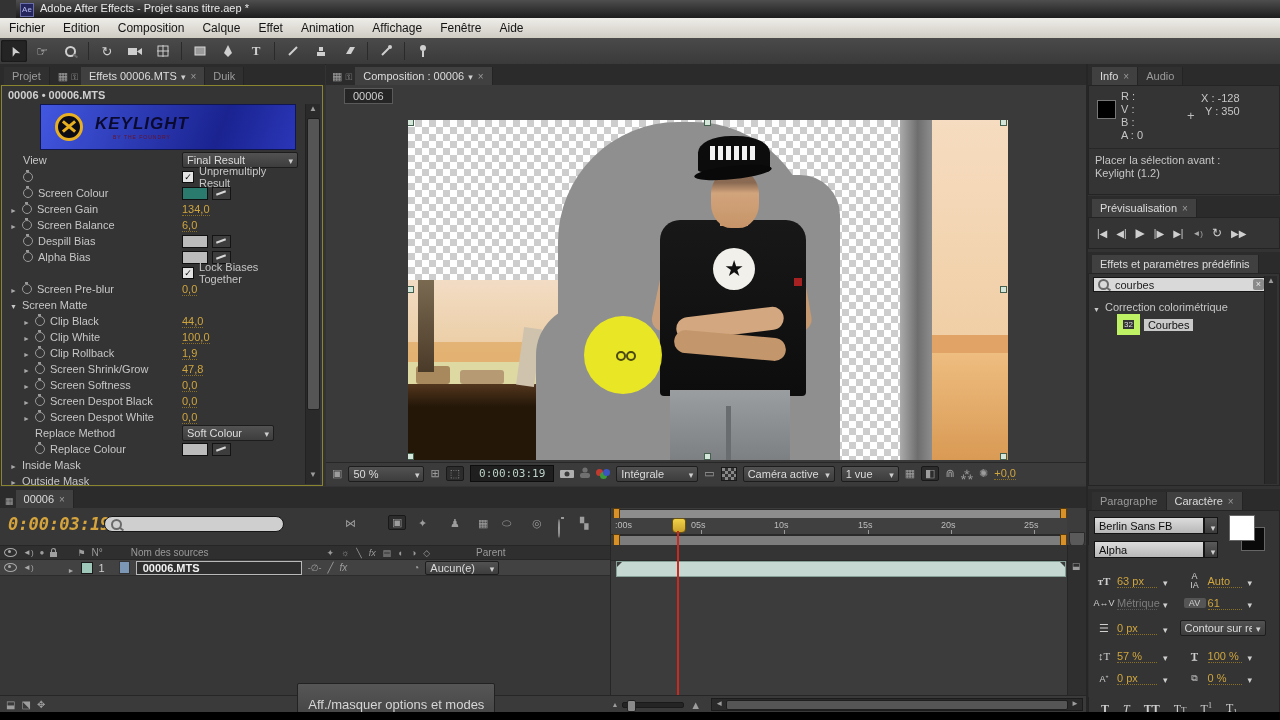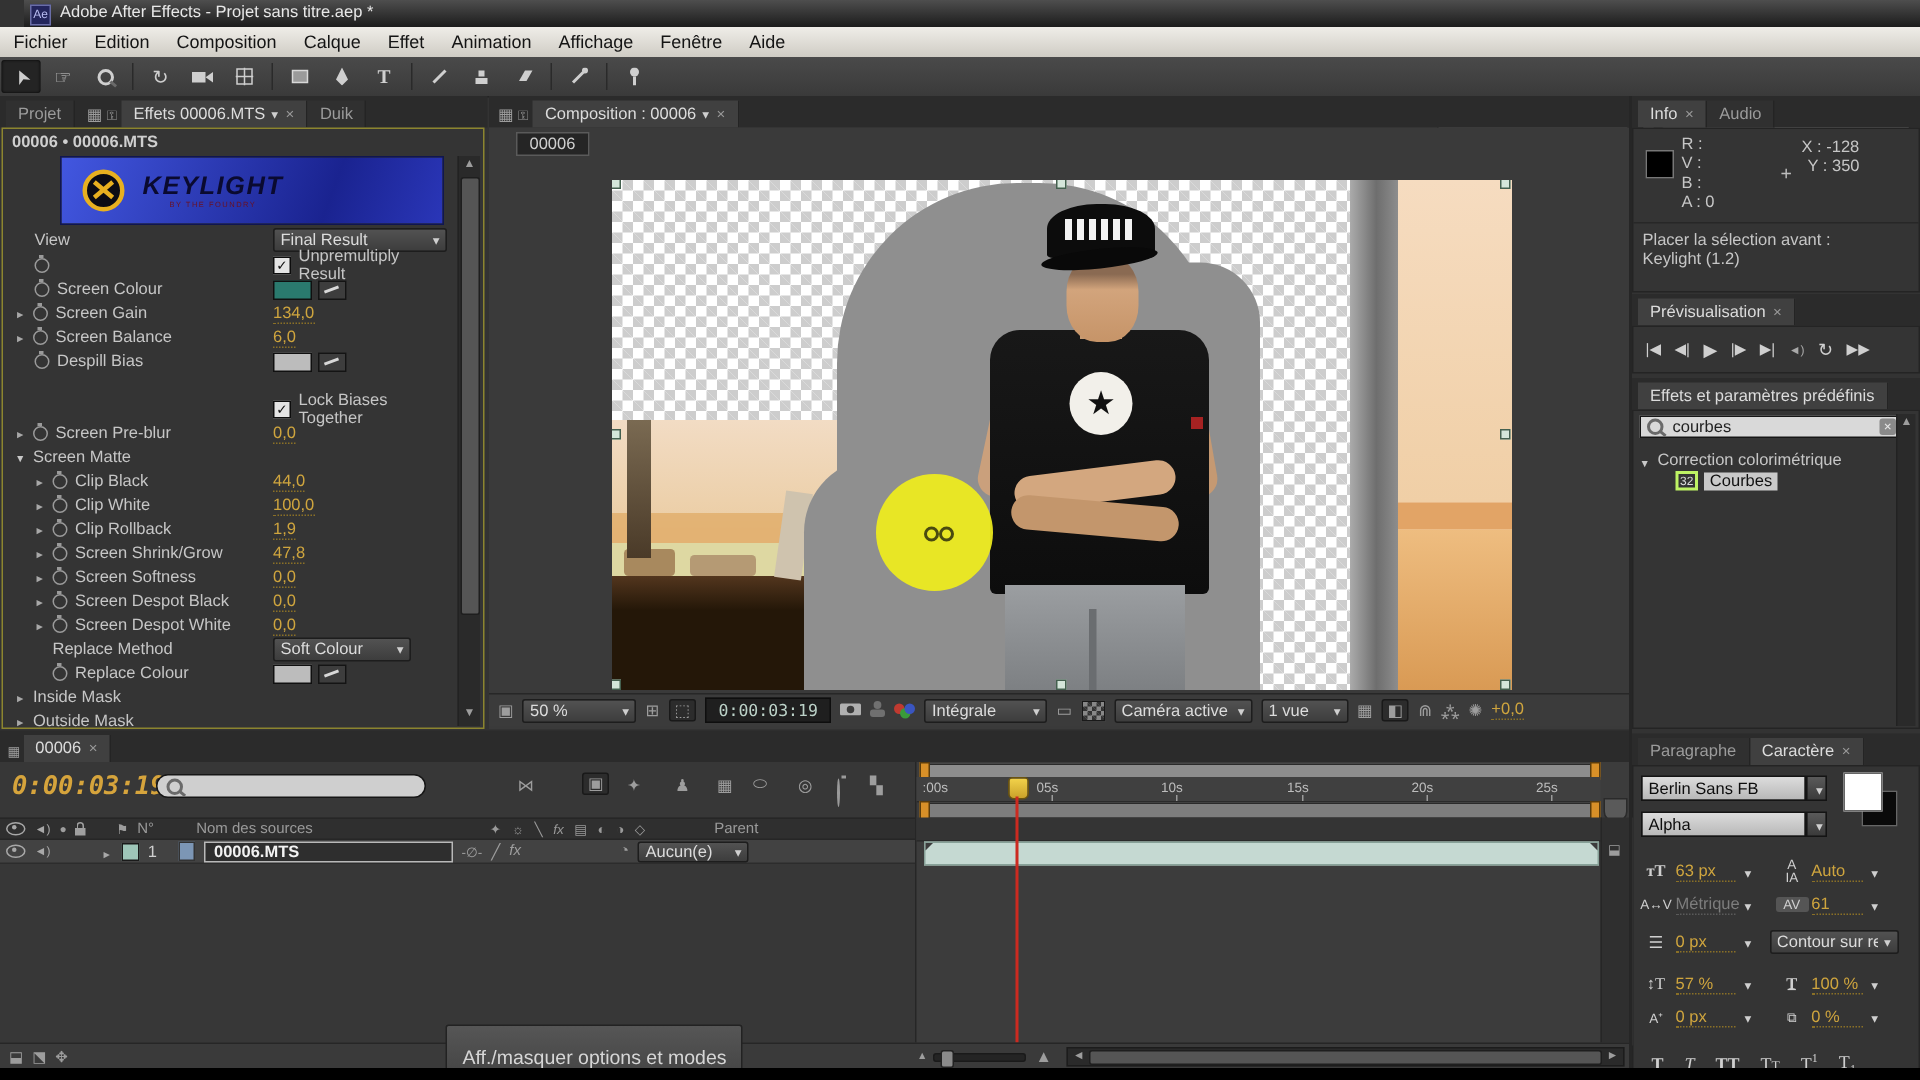--- a/index.html
+++ b/index.html
@@ -229,20 +229,29 @@
   </div>
   <div class="prow" style="top:147px">
     <span class="sp1"></span>
       <span class="sw"></span>
       <span class="plbl">Despill Bias</span>
     <span class="pval flex" style="gap:4px">
         <span class="swatch" style="background:#bcbcbc"></span>
         <span class="dropper"></span>
       </span>
   </div>
+  <div class="prow" style="top:163px">
+    <span class="sp1"></span>
+      <span class="sw"></span>
+      <span class="plbl">Alpha Bias</span>
+    <span class="pval flex" style="gap:4px">
+        <span class="swatch" style="background:#bcbcbc"></span>
+        <span class="dropper"></span>
+      </span>
+  </div>
   <div class="prow" style="top:179px">
     <span class="pval flex" style="gap:5px">
         <span class="cb"></span>
         <span>Lock Biases Together</span>
       </span>
   </div>
   <div class="prow" style="top:195px">
     <span class="tri-r"></span>
       <span class="sw"></span>
       <span class="plbl">Screen Pre-blur</span>
@@ -496,21 +505,21 @@
   <div class="abs flex" style="left:4px;top:3px;width:176px;height:15px;background:#d9d9d9;border:1px solid #161616;padding:0 4px;box-sizing:border-box">
     <span class="mag"></span>
     <span style="font-size:11px;color:#222;margin-left:6px;flex:1">courbes</span>
     <span style="width:11px;height:11px;background:#8a8a8a;color:#e8e8e8;font-size:9px;line-height:11px;text-align:center;border-radius:2px">×</span>
   </div>
   <div class="abs flex" style="left:4px;top:24px;gap:5px">
     <span class="tri-d"></span>
     <span class="txt">Correction colorimétrique</span>
   </div>
   <div class="abs flex" style="left:28px;top:40px;gap:4px">
-    <span style="font-size:8px;color:#dcdcdc;border:2px solid #bef264;padding:0 1px">32</span>
+    <span style="font-size:8px;color:#dcdcdc;border:6px solid #bef264;padding:0 1px">32</span>
     <span style="font-size:11px;color:#111;background:#c9c9c9;padding:0 4px">Courbes</span>
   </div>
   <div class="sbar abs" style="right:2px;top:2px;width:12px;height:208px">
     <span class="gly abs" style="left:2px;top:0;font-size:8px">▲</span>
   </div>
 </div>
 
 <div class="abs tabbar" style="left:1088px;top:489px;width:192px">
   <span class="tab" style="margin-left:4px">Paragraphe</span>
   <span class="tab active">

